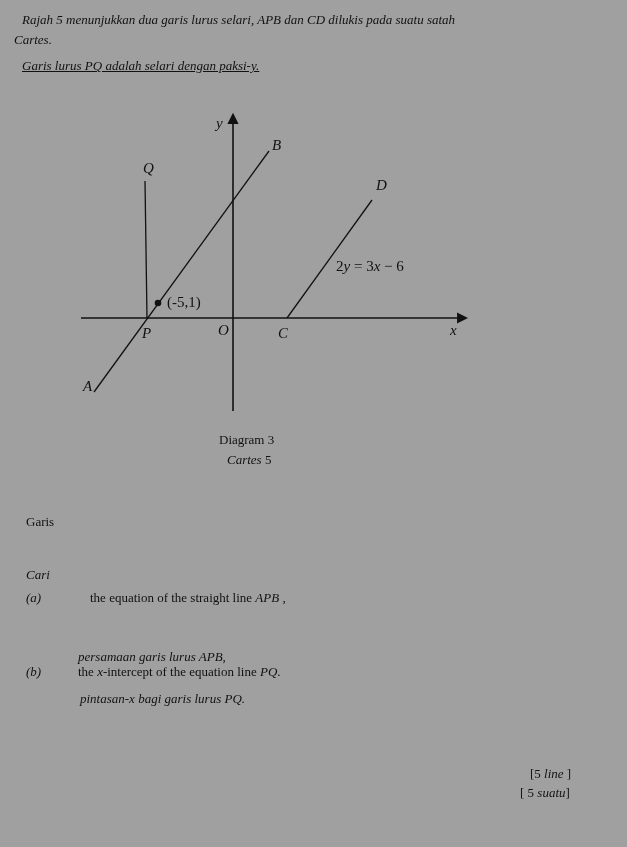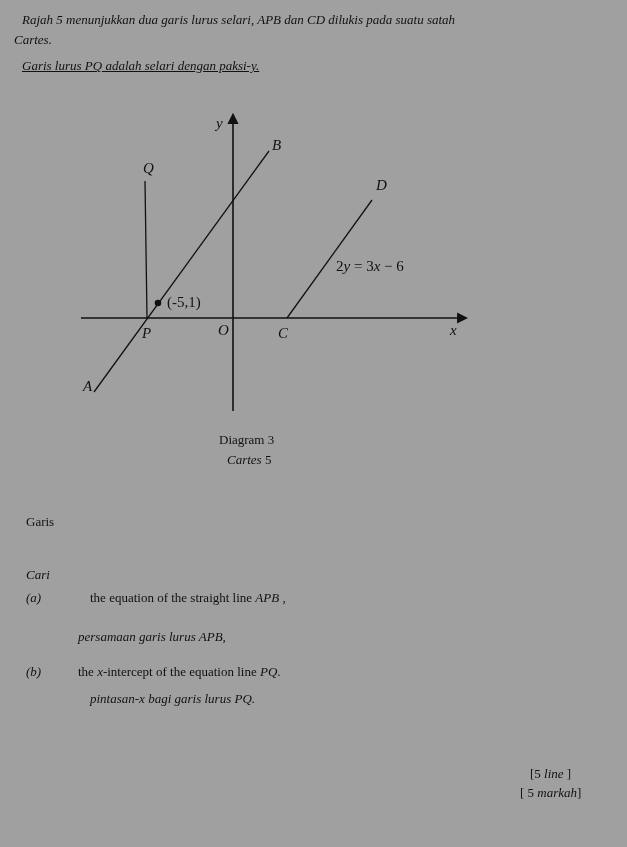--- a/index.html
+++ b/index.html
@@ -60,20 +60,20 @@
 </svg>
 
 <div class="abs txt" style="left:219px; top:431px;">Diagram 3</div>
 <div class="abs txt" style="left:227px; top:451px;"><span class="it">Cartes</span><span> 5</span></div>
 
 <div class="abs txt" style="left:26px; top:513px;">Garis</div>
 <div class="abs txt it" style="left:26px; top:566px;">Cari</div>
 
 <div class="abs txt it" style="left:26px; top:589px;">(a)</div>
 <div class="abs txt" style="left:90px; top:589px;"><span>the equation of the straight line </span><span class="it">APB</span><span> ,</span></div>
-<div class="abs txt it" style="left:78px; top:628px;text-align:center;">persamaan garis lurus APB,</div>
+<div class="abs txt it" style="left:78px; top:648px;text-align:center;">persamaan garis lurus APB,</div>
 
 <div class="abs txt it" style="left:26px; top:663px;">(b)</div>
 <div class="abs txt" style="left:78px; top:663px;"><span>the </span><span class="it">x</span><span>-intercept of the equation line </span><span class="it">PQ</span><span>.</span></div>
-<div class="abs txt it" style="left:90px; top:690px;font-family:Liberation Serif, serif;">pintasan-x bagi garis lurus PQ.</div>
+<div class="abs txt it" style="left:80px; top:690px;font-family:Liberation Serif, serif;">pintasan-x bagi garis lurus PQ.</div>
 
 <div class="abs txt" style="left:530px; top:765px;"><span>[5 </span><span class="it">line</span><span> ]</span></div>
-<div class="abs txt" style="left:520px; top:784px;"><span>[ 5 </span><span class="it">markah</span><span>]</span></div>
+<div class="abs txt" style="left:520px; top:784px;"><span>[ 5 </span><span class="it">suatu</span><span>]</span></div>
 
 </body></html>

